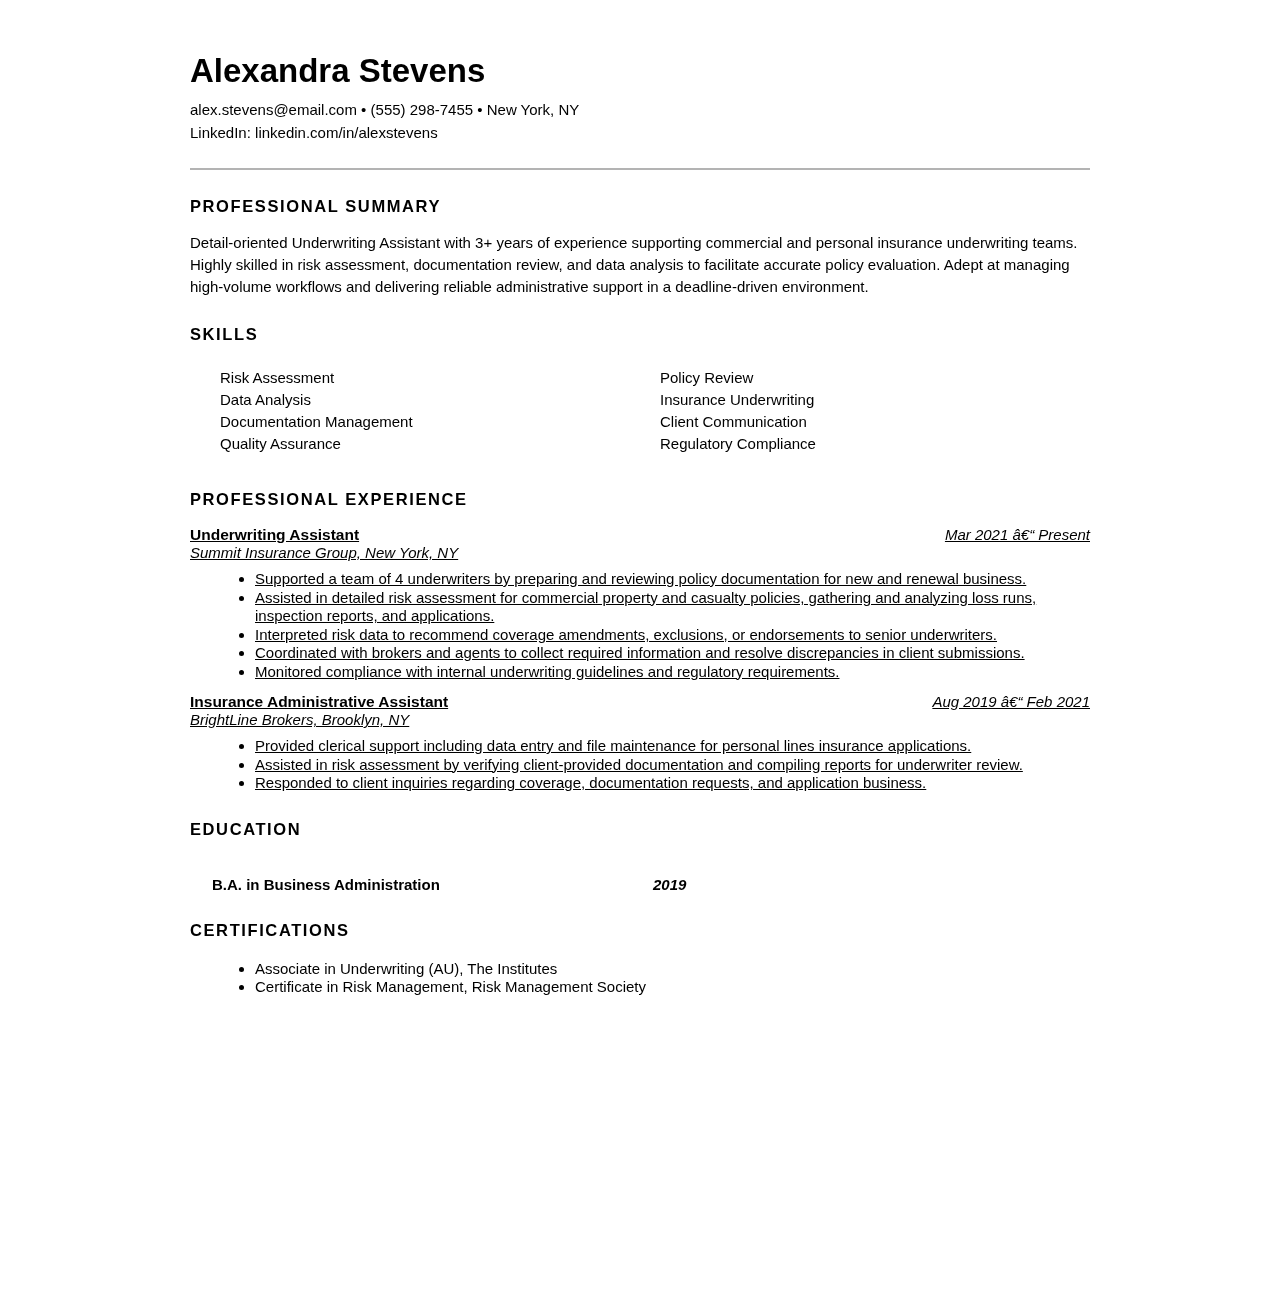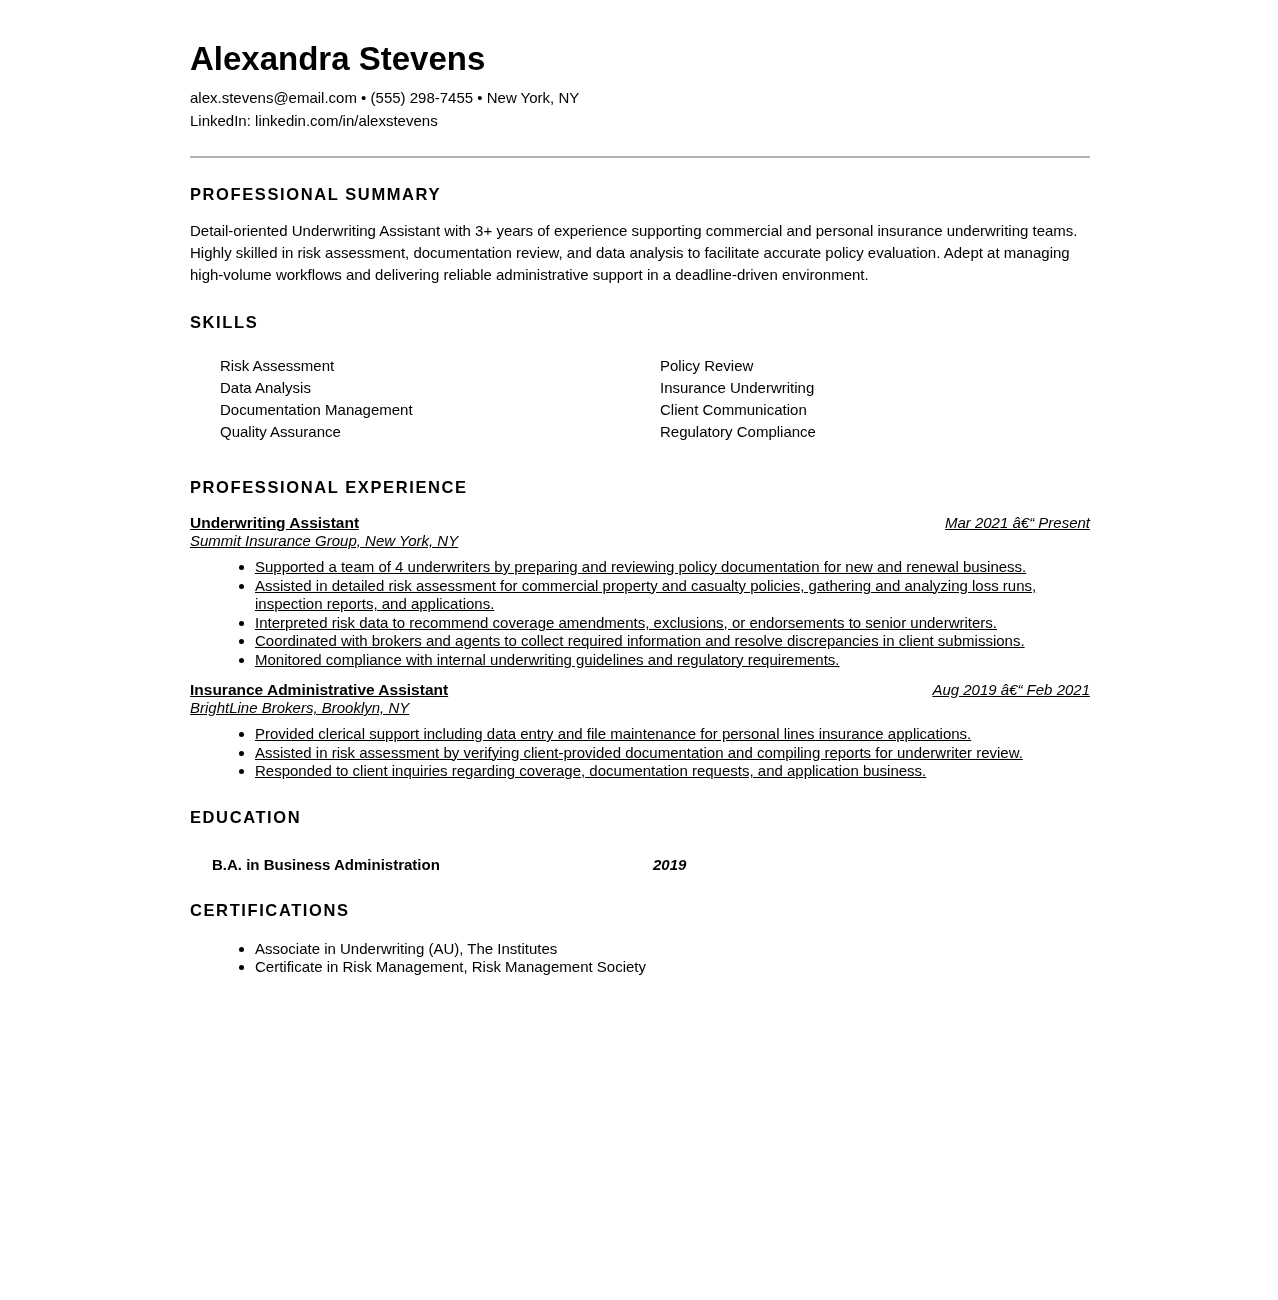--- a/index.html
+++ b/index.html
@@ -10,21 +10,21 @@
     font-family: "Liberation Sans", sans-serif;
   }
   body {
     width: 1278px;
     min-height: 1300px;
     overflow: hidden;
   }
   .page {
     margin-left: 190px;
     width: 900px;
-    padding-top: 40px;
+    padding-top: 52px;
   }
   
   .candidate-name {
     font-size: 33px;
     line-height: 38px;
     font-weight: bold;
     margin: 0 0 9px 0;
   }
   .contact-line {
     font-size: 15px;
@@ -92,21 +92,21 @@
     line-height: 18px;
   }
   ul.bullets {
     margin: 8px 0 0 0;
     padding: 0 0 0 65px;
     font-size: 15px;
     line-height: 18.5px;
   }
   
   .edu-entry {
-    margin-top: 30px;
+    margin-top: 38px;
     padding-left: 22px;
     font-size: 15px;
     line-height: 18px;
   }
   .edu-head {
     display: flex;
   }
   .edu-degree {
     font-weight: bold;
     width: 441px;

